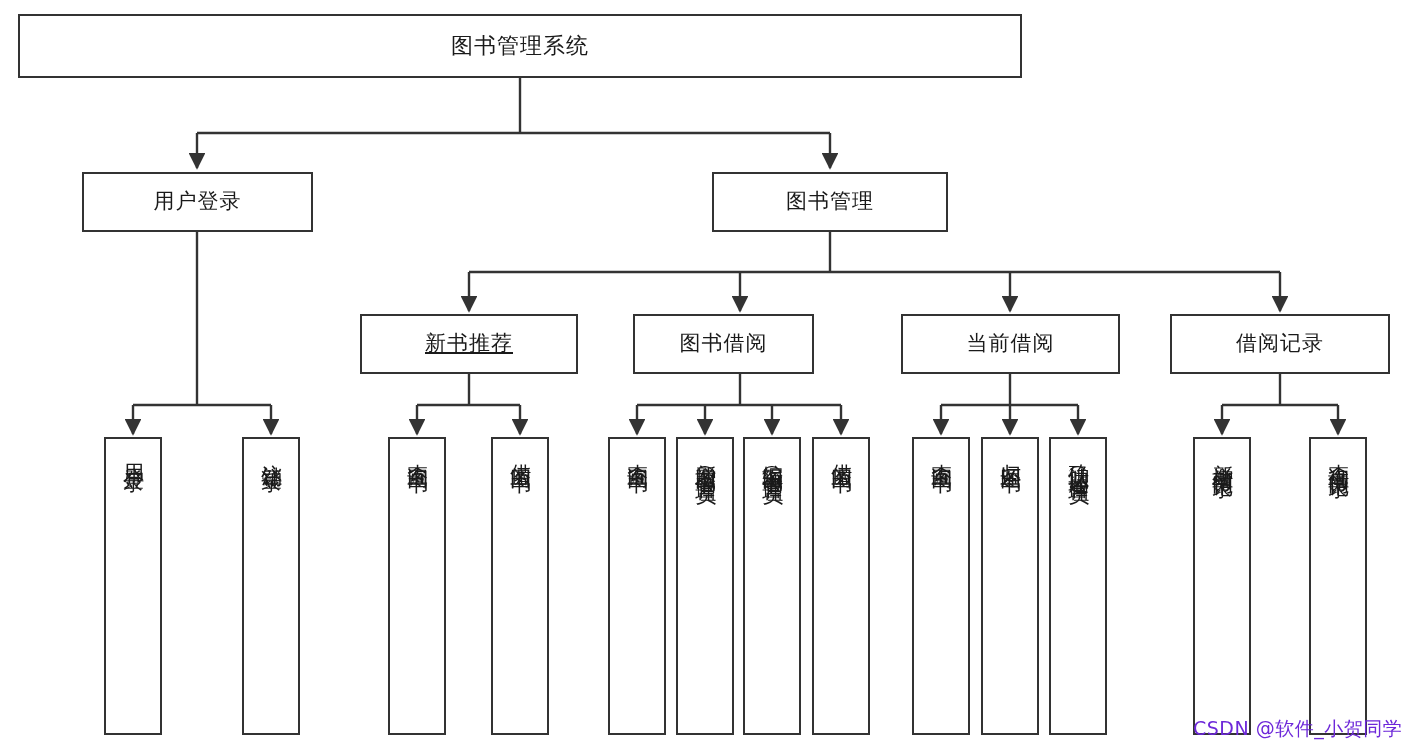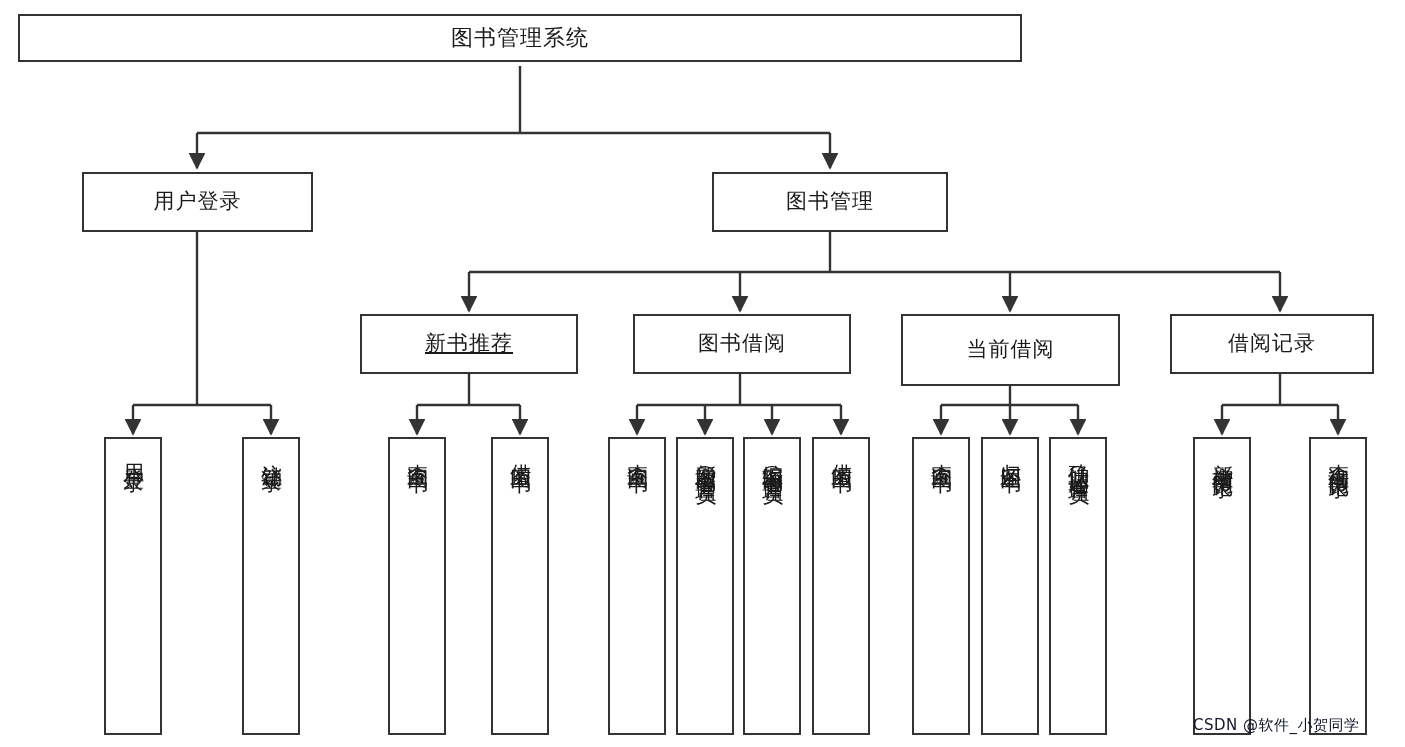--- a/index.html
+++ b/index.html
@@ -54,22 +54,22 @@
     font-size: 21px;
     letter-spacing: 3px;
     line-height: 1.12;
     white-space: nowrap;
     margin: 0 auto;
   }
   .watermark {
     position: absolute;
     left: 1193px;
     top: 716px;
-    font-size: 15px;
-    color: #0f172a;
+    font-size: 19px;
+    color: #6d28d9;
     white-space: nowrap;
     z-index: 5;
     letter-spacing: 0.5px;
   }
 </style>
 </head>
 <body>
 
 <div id="diagram-root">
 
@@ -116,41 +116,41 @@
       <path d="M 1010 405 L 1010 434" marker-end="url(#arrow)"></path>
       <path d="M 1078 405 L 1078 434" marker-end="url(#arrow)"></path>
 
       <path d="M 1280 374 L 1280 405"></path>
       <path d="M 1222 405 L 1338 405"></path>
       <path d="M 1222 405 L 1222 434" marker-end="url(#arrow)"></path>
       <path d="M 1338 405 L 1338 434" marker-end="url(#arrow)"></path>
     </g>
   </svg>
 
-  <div class="node h root" style="left:18px; top:14px; width:1004px; height:48px;">
+  <div class="node h root" style="left:18px; top:14px; width:1004px; height:64px;">
     <span class="label">图书管理系统</span>
   </div>
 
   <div class="node h" style="left:82px; top:172px; width:231px; height:60px;">
     <span class="label">用户登录</span>
   </div>
   <div class="node h" style="left:712px; top:172px; width:236px; height:60px;text-align:right;">
     <span class="label">图书管理</span>
   </div>
 
   <div class="node h" style="left:360px; top:314px; width:218px; height:60px;text-decoration:underline;">
     <span class="label">新书推荐</span>
   </div>
-  <div class="node h" style="left:633px; top:314px; width:218px; height:60px;">
+  <div class="node h" style="left:633px; top:314px; width:181px; height:60px;">
     <span class="label">图书借阅</span>
   </div>
-  <div class="node h" style="left:901px; top:314px; width:219px; height:72px;font-family:Liberation Serif, serif;">
+  <div class="node h" style="left:901px; top:314px; width:219px; height:60px;font-family:Liberation Serif, serif;">
     <span class="label">当前借阅</span>
   </div>
-  <div class="node h" style="left:1170px; top:314px; width:204px; height:60px;">
+  <div class="node h" style="left:1170px; top:314px; width:220px; height:60px;">
     <span class="label">借阅记录</span>
   </div>
 
   <div class="node v" style="left:104px; top:437px; width:58px; height:298px;">
     <span class="label">用户登录</span>
   </div>
   <div class="node v" style="left:242px; top:437px; width:58px; height:298px;">
     <span class="label">注销登录</span>
   </div>
 

